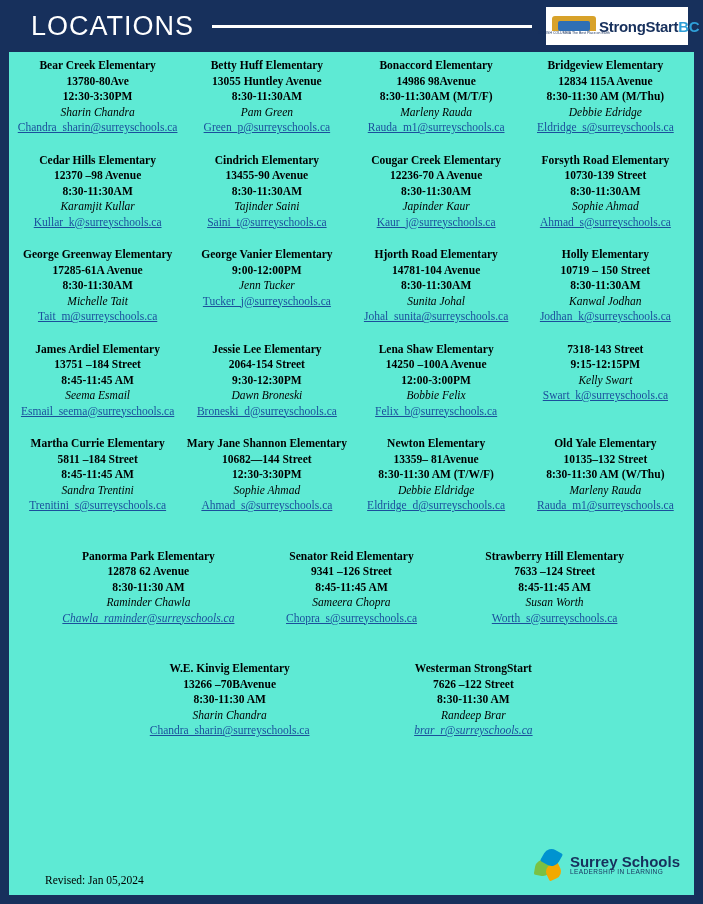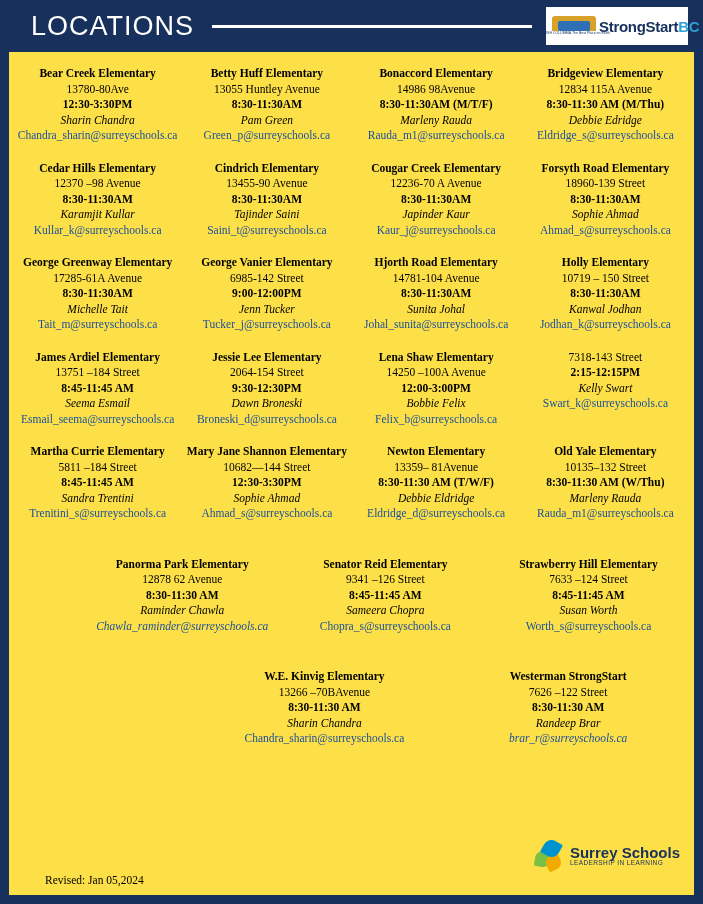--- a/index.html
+++ b/index.html
@@ -16,21 +16,21 @@
     overflow: hidden;
   }
   .page {
     position: relative;
     width: 703px;
     height: 904px;
     box-sizing: border-box;
     border-left: 9px solid #17305c;
     border-right: 9px solid #17305c;
     border-bottom: 9px solid #17305c;
-    background: #fde047;
+    background: #5eead4;
   }
   .header {
     position: relative;
     height: 52px;
     background: #17305c;
     display: flex;
     align-items: center;
     padding-left: 22px;
     box-sizing: border-box;
   }
@@ -95,65 +95,67 @@
     font-family: "Liberation Sans", sans-serif;
     font-size: 15px;
     font-weight: bold;
     color: #17305c;
     letter-spacing: -0.3px;
   }
   .ss-brand .bc {
     color: #2f9fd8;
   }
   .content {
-    padding: 14px 4px 0 4px;
+    padding: 6px 4px 0 4px;
   }
   .grid {
     display: flex;
     flex-wrap: wrap;
   }
   .row {
     display: flex;
     width: 100%;
     margin-bottom: 17px;
   }
   .row.center {
-    justify-content: flex-end;
+    justify-content: center;
   }
   .cell {
     width: 25%;
     text-align: center;
     padding: 0 2px;
     box-sizing: border-box;
     font-size: 11.5px;
     line-height: 15.5px;
   }
   .row.three .cell { width: 30%; }
   .row.two .cell { width: 36%; }
   .school-name {
     font-weight: bold;
     font-family: "Liberation Serif", serif;
     font-size: 11.5px;
   }
   .address {
     font-family: "Liberation Serif", serif;
     font-size: 11.5px;
+    font-weight: bold;
   }
   .hours {
     font-weight: bold;
     font-family: "Liberation Serif", serif;
     font-size: 11.5px;
   }
   .person {
     font-style: italic;
     font-family: "Liberation Serif", serif;
     font-size: 11.5px;
   }
   .email {
     color: #1b4f9c;
+    text-decoration: underline;
     font-family: "Liberation Serif", serif;
     font-size: 11.5px;
     word-break: break-all;
     cursor: pointer;
   }
   .email.italic { font-style: italic; }
   .spacer-lg { height: 18px; }
   .footer {
     position: absolute;
     left: 0;
@@ -164,21 +166,21 @@
   .revised {
     position: absolute;
     left: 36px;
     bottom: 0;
     font-size: 11.5px;
     font-family: "Liberation Serif", serif;
   }
   .surrey-logo {
     position: absolute;
     right: 14px;
-    bottom: 13px;
+    bottom: 4px;
     display: flex;
     align-items: center;
   }
   .leaf {
     width: 30px;
     height: 34px;
     position: relative;
     margin-right: 5px;
   }
   .leaf .l1, .leaf .l2, .leaf .l3 {
@@ -272,37 +274,36 @@
           </div>
           <div class="cell">
             <div class="school-name">Cougar Creek Elementary</div>
             <div class="address">12236-70 A Avenue</div>
             <div class="hours">8:30-11:30AM</div>
             <div class="person">Japinder Kaur</div>
             <div class="email">Kaur_j@surreyschools.ca</div>
           </div>
           <div class="cell">
             <div class="school-name">Forsyth Road Elementary</div>
-            <div class="address">18960-139 Street</div>
+            <div class="address">10730-139 Street</div>
             <div class="hours">8:30-11:30AM</div>
             <div class="person">Sophie Ahmad</div>
             <div class="email">Ahmad_s@surreyschools.ca</div>
           </div>
         </div>
         <div class="row">
           <div class="cell">
             <div class="school-name">George Greenway Elementary</div>
             <div class="address">17285-61A Avenue</div>
             <div class="hours">8:30-11:30AM</div>
             <div class="person">Michelle Tait</div>
             <div class="email">Tait_m@surreyschools.ca</div>
           </div>
           <div class="cell">
             <div class="school-name">George Vanier Elementary</div>
-            <div class="address">6985-142 Street</div>
             <div class="hours">9:00-12:00PM</div>
             <div class="person">Jenn Tucker</div>
             <div class="email">Tucker_j@surreyschools.ca</div>
           </div>
           <div class="cell">
             <div class="school-name">Hjorth Road Elementary</div>
             <div class="address">14781-104 Avenue</div>
             <div class="hours">8:30-11:30AM</div>
             <div class="person">Sunita Johal</div>
             <div class="email">Johal_sunita@surreyschools.ca</div>
@@ -332,21 +333,21 @@
           </div>
           <div class="cell">
             <div class="school-name">Lena Shaw Elementary</div>
             <div class="address">14250 –100A Avenue</div>
             <div class="hours">12:00-3:00PM</div>
             <div class="person">Bobbie Felix</div>
             <div class="email">Felix_b@surreyschools.ca</div>
           </div>
           <div class="cell">
             <div class="address">7318-143 Street</div>
-            <div class="hours">2:15-12:15PM</div>
+            <div class="hours">9:15-12:15PM</div>
             <div class="person">Kelly Swart</div>
             <div class="email">Swart_k@surreyschools.ca</div>
           </div>
         </div>
         <div class="row">
           <div class="cell">
             <div class="school-name">Martha Currie Elementary</div>
             <div class="address">5811 –184 Street</div>
             <div class="hours">8:45-11:45 AM</div>
             <div class="person">Sandra Trentini</div>

